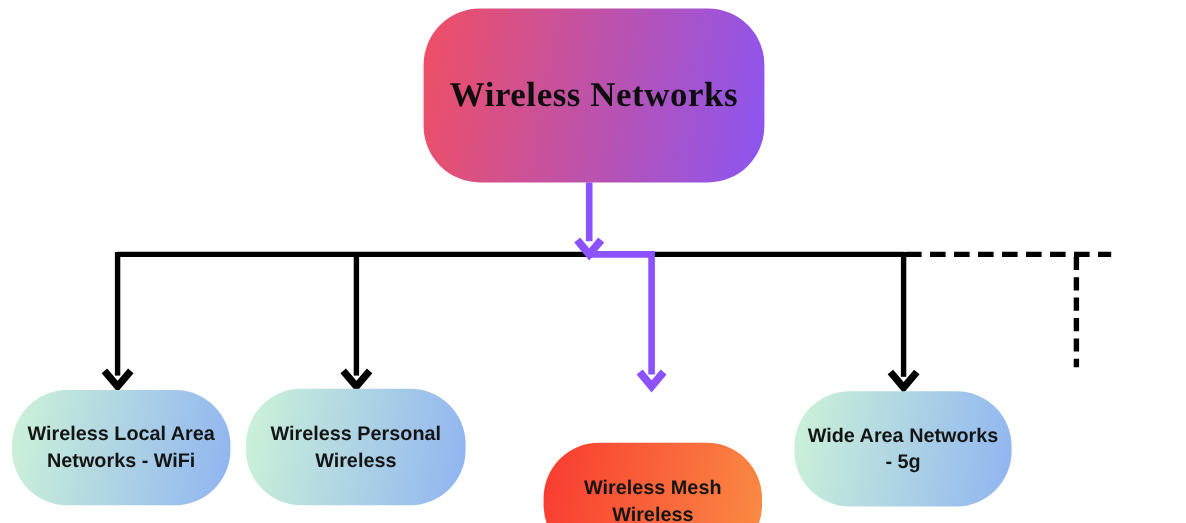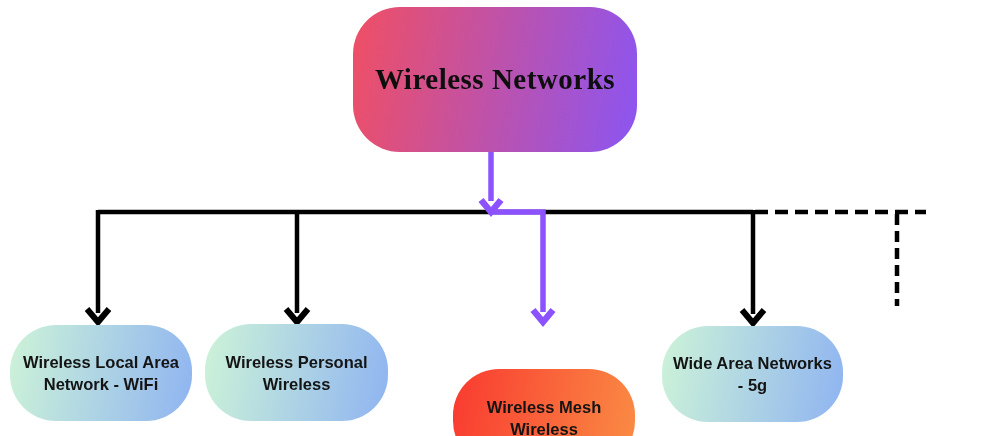--- a/index.html
+++ b/index.html
@@ -92,21 +92,21 @@
       <path d="M 533 310 L 543 322 L 553 310" stroke="#8c52ff" stroke-width="6.5" fill="none" stroke-linejoin="miter"></path>
     </g>
   </svg>
 
   <div class="node node-root" style="background: linear-gradient(100deg, rgb(240, 79, 99), rgb(139, 85, 242));">
     <span>Wireless Networks</span>
   </div>
 
   <div class="node node-child node-wlan" style="background: linear-gradient(100deg, rgb(205, 243, 216), rgb(143, 180, 241));">
     <span>Wireless Local Area</span>
-    <span>Network - WiFi</span>
+    <span>Networks - WiFi</span>
   </div>
 
   <div class="node node-child node-wpan" style="background: linear-gradient(100deg, rgb(205, 243, 216), rgb(143, 180, 241)); text-align: center;">
     <span>Wireless Personal</span>
     <span>Wireless</span>
   </div>
 
   <div class="node node-child node-wmesh" style="background: linear-gradient(100deg, rgb(249, 58, 48), rgb(250, 140, 68)); margin-top: 44px;">
     <span>Wireless Mesh</span>
     <span>Wireless</span>

